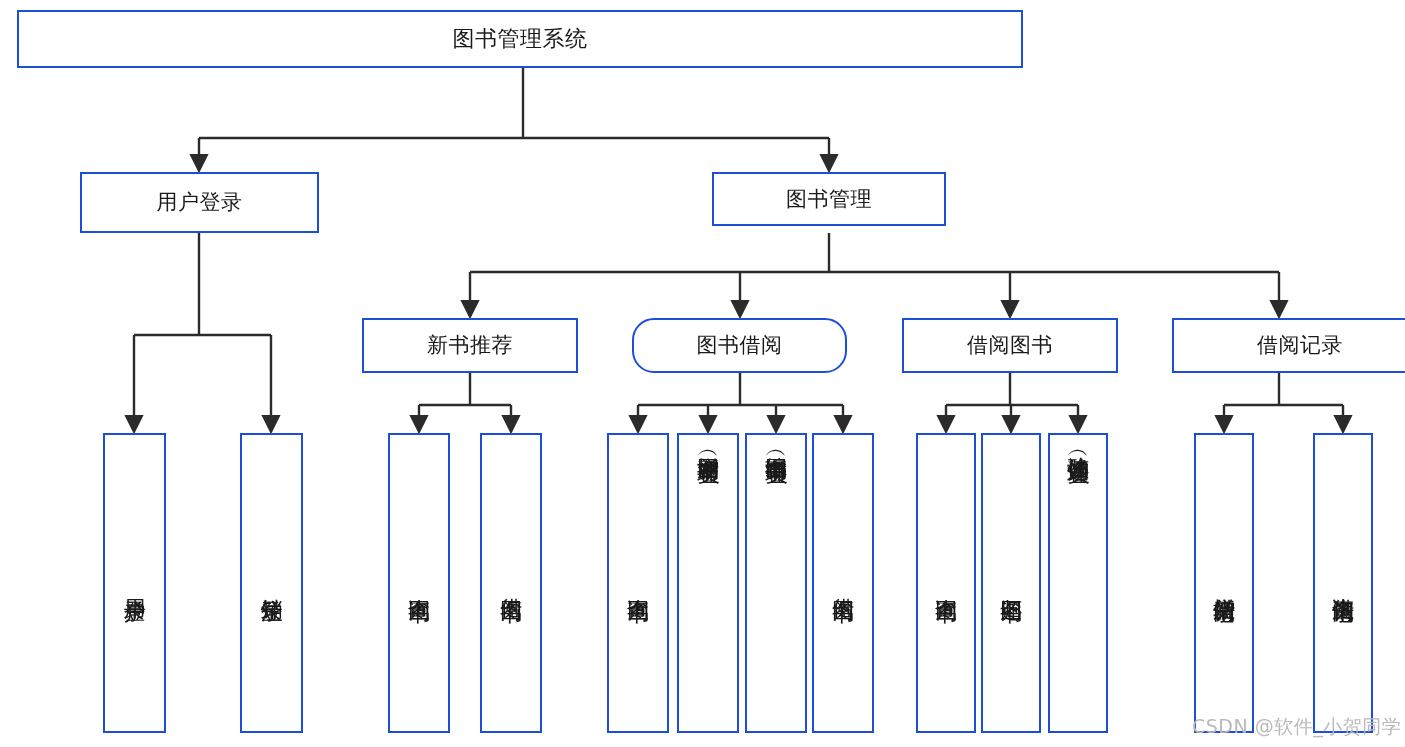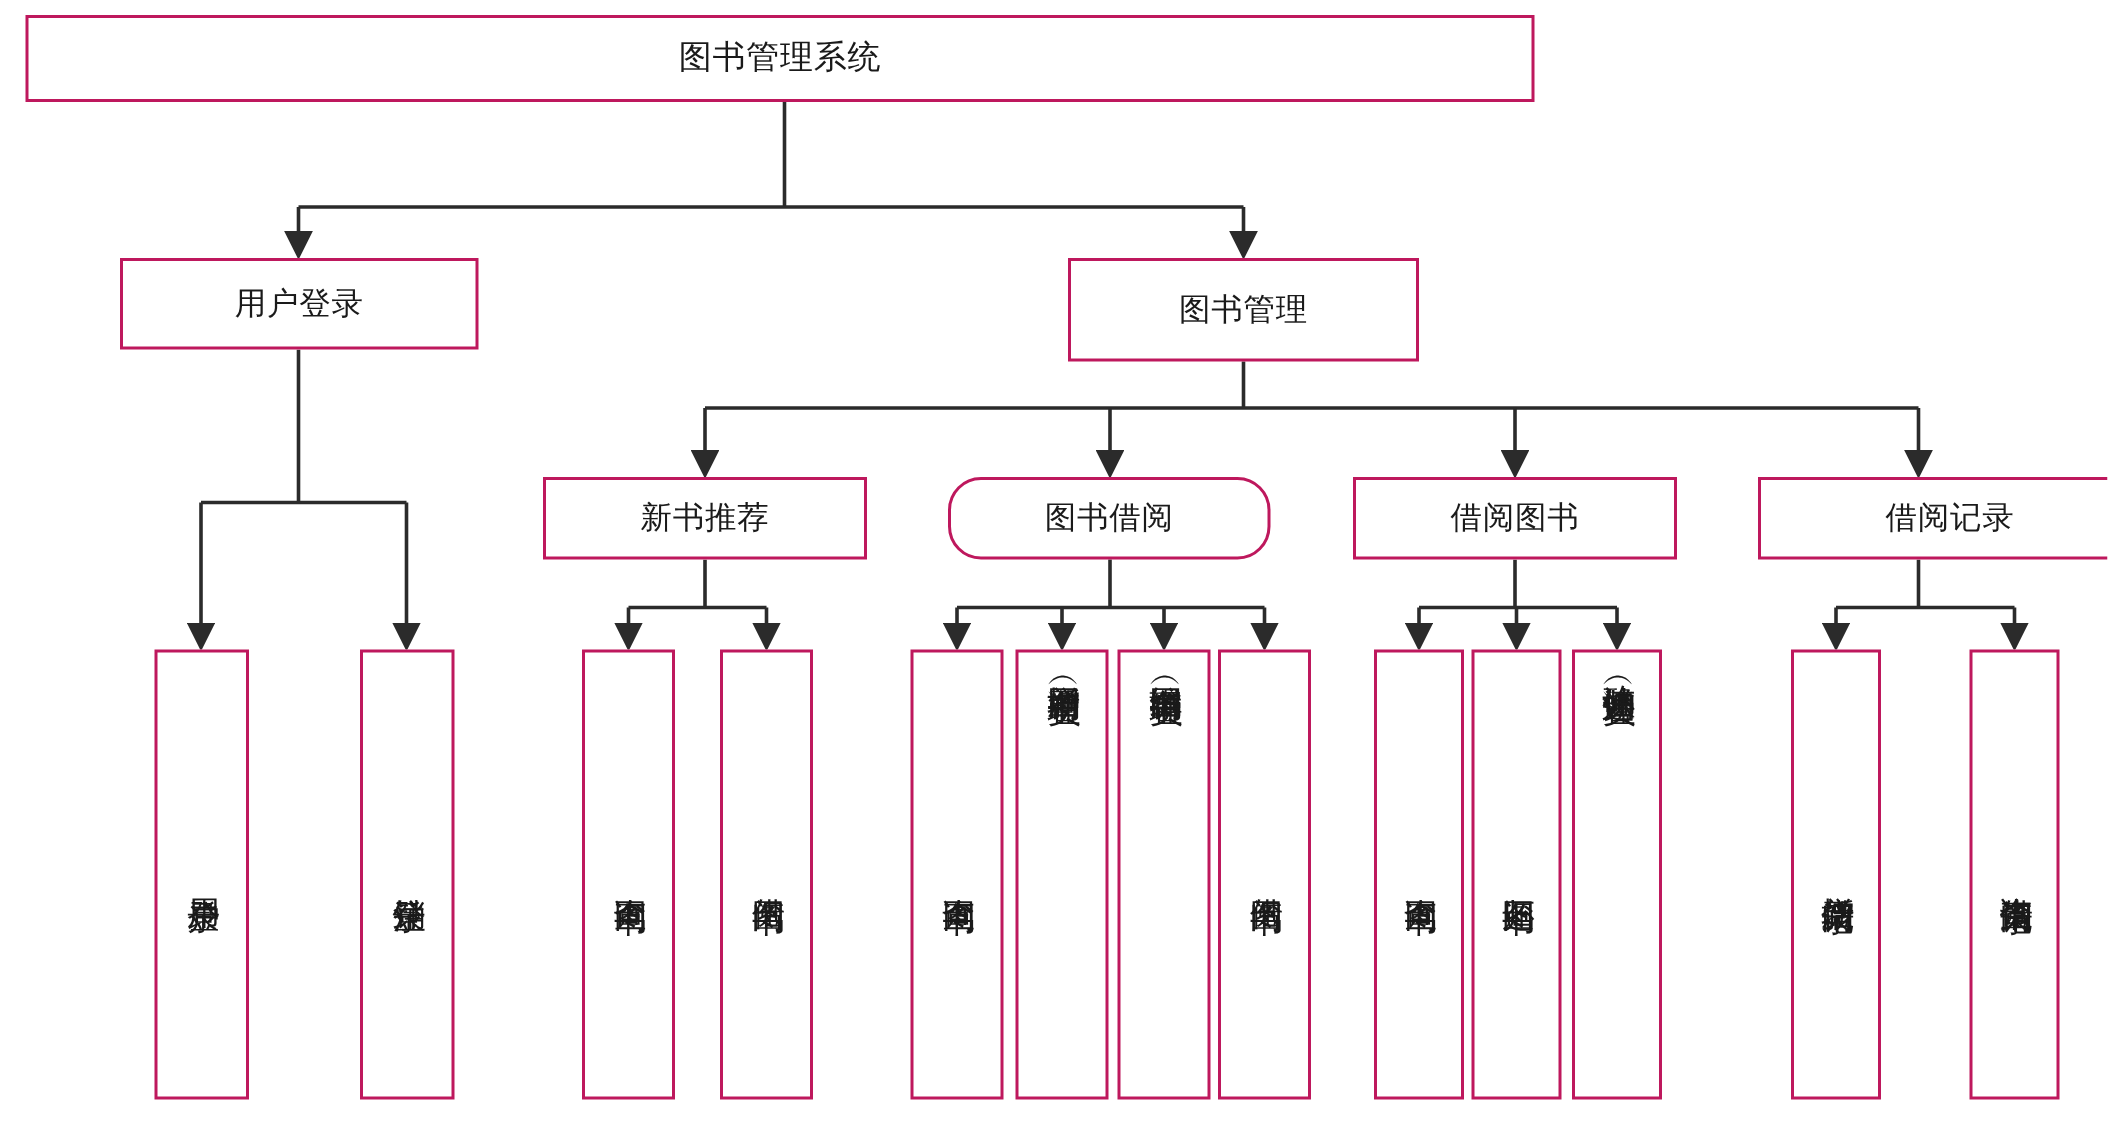--- a/index.html
+++ b/index.html
@@ -22,21 +22,21 @@
     left: 0;
     top: 0;
     width: 1405px;
     height: 747px;
     pointer-events: none;
   }
   .node {
     position: absolute;
     box-sizing: border-box;
     background: #ffffff;
-    border: 2px solid #be185d;
+    border: 2px solid #1d4ed8;
     display: flex;
     align-items: center;
     justify-content: center;
     color: #1a1a1a;
   }
   .node.h {
     font-size: 21px;
     letter-spacing: 0.5px;
   }
   .node.h .lbl {
@@ -120,21 +120,21 @@
       </g>
   </svg>
 
   <div id="nodes-layer">
       <div class="node h" id="title-node" style="left: 17px; top: 10px; width: 1006px; height: 58px;">
         <span class="lbl">图书管理系统</span>
       </div>
       <div class="node h" style="left: 80px; top: 172px; width: 239px; height: 61px;">
         <span class="lbl">用户登录</span>
       </div>
-      <div class="node h" style="left: 712px; top: 172px; width: 234px; height: 69px;">
+      <div class="node h" style="left: 712px; top: 172px; width: 234px; height: 54px;">
         <span class="lbl">图书管理</span>
       </div>
       <div class="node h" style="left: 362px; top: 318px; width: 216px; height: 55px;">
         <span class="lbl">新书推荐</span>
       </div>
       <div class="node h" style="left: 632px; top: 318px; width: 215px; height: 55px; border-radius: 22px;">
         <span class="lbl">图书借阅</span>
       </div>
       <div class="node h" style="left: 902px; top: 318px; width: 216px; height: 55px;">
         <span class="lbl">借阅图书</span>
@@ -176,14 +176,15 @@
         <span class="lbl">确认归还（管理员）</span>
       </div>
       <div class="node v mid" style="left: 1194px; top: 433px; width: 60px; height: 300px;">
         <span class="lbl">新增借阅记录</span>
       </div>
       <div class="node v mid" style="left: 1313px; top: 433px; width: 60px; height: 300px;">
         <span class="lbl">查询借阅记录</span>
       </div>
     </div>
 
+  <div id="watermark" style="left: 1192px; top: 714px;">CSDN @软件_小贺同学</div>
 
 </div>
 
 </body></html>

